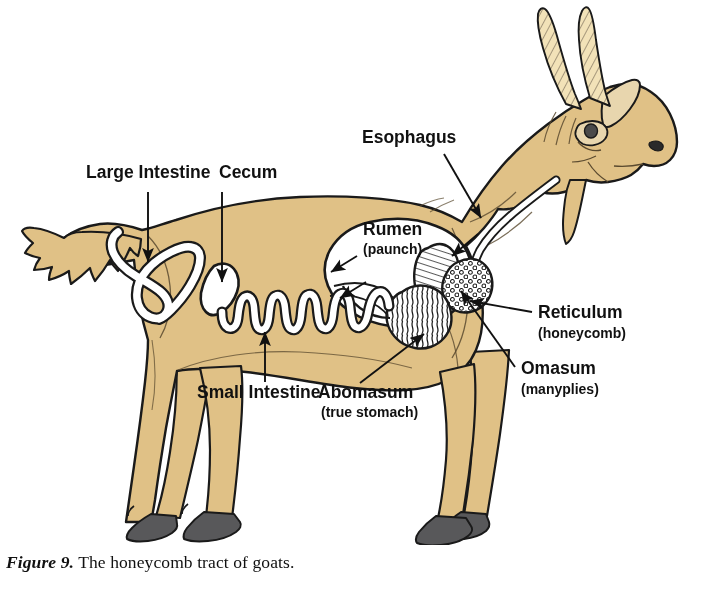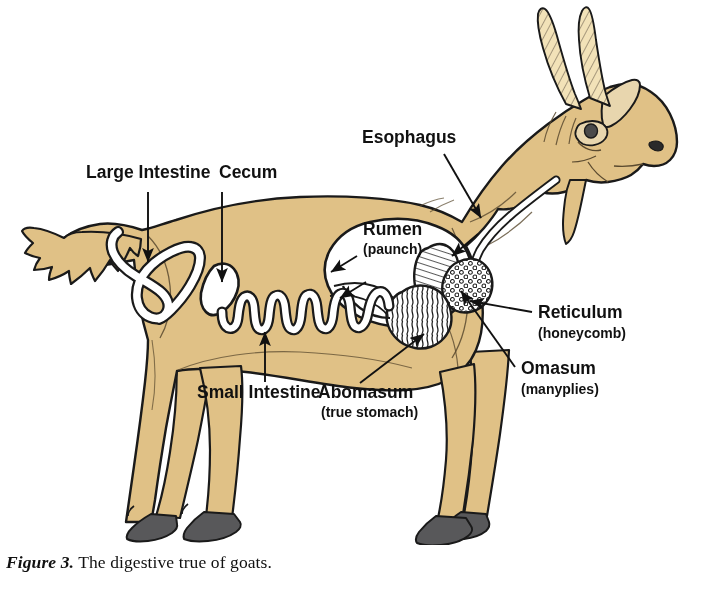--- a/index.html
+++ b/index.html
@@ -412,16 +412,16 @@
       <text class="lbl lbl-sub-light" x="521" y="394">(manyplies)</text>
 
       <text class="lbl lbl-main" x="197" y="398">Small Intestine</text>
 
       <text class="lbl lbl-main" x="318" y="398">Abomasum</text>
       <text class="lbl lbl-sub-light" x="321" y="417">(true stomach)</text>
     </g>
   </svg>
 
   <div class="caption-bar">
-    <span class="caption-label">Figure 3.</span><span class="caption-text"> The digestive true of goats.</span>
+    <span class="caption-label">Figure 9.</span><span class="caption-text"> The honeycomb tract of goats.</span>
   </div>
 
 </div>
 
 </body></html>

